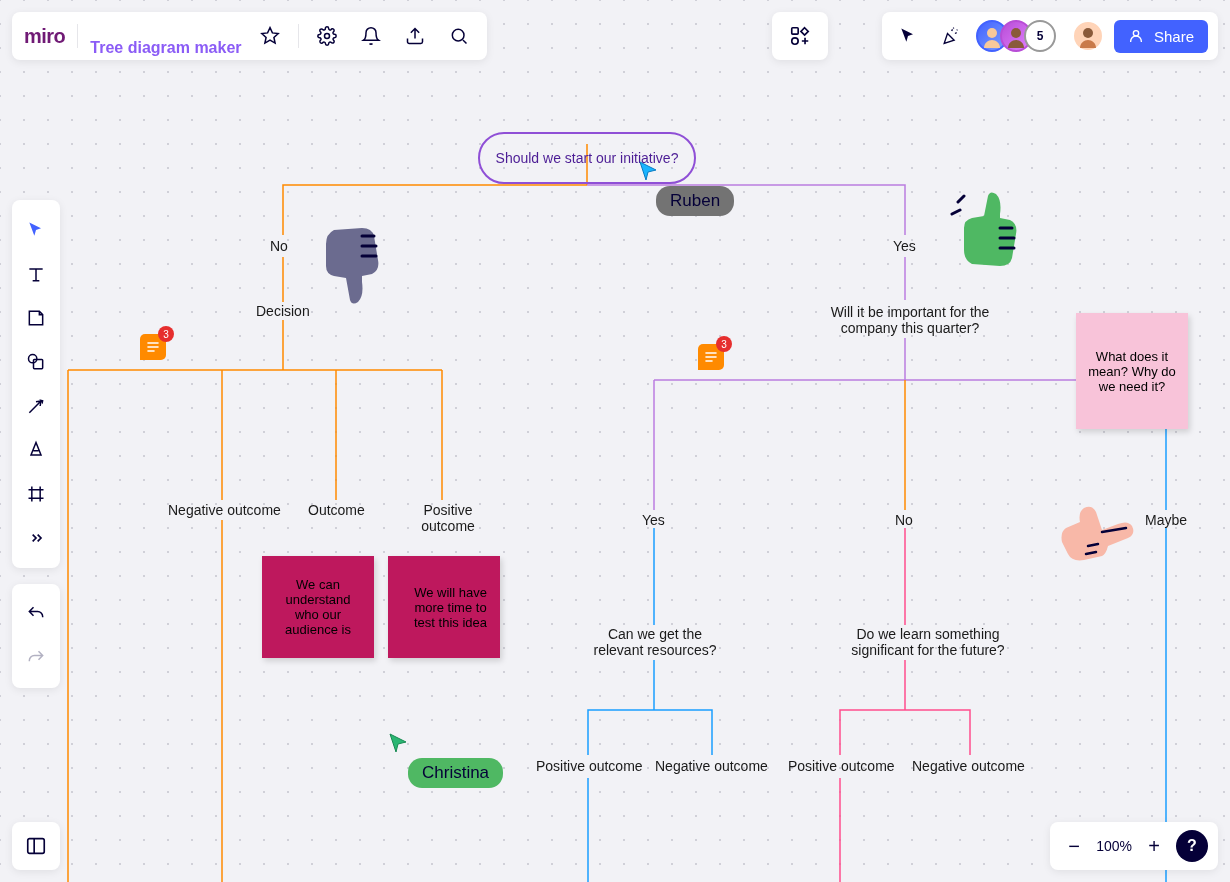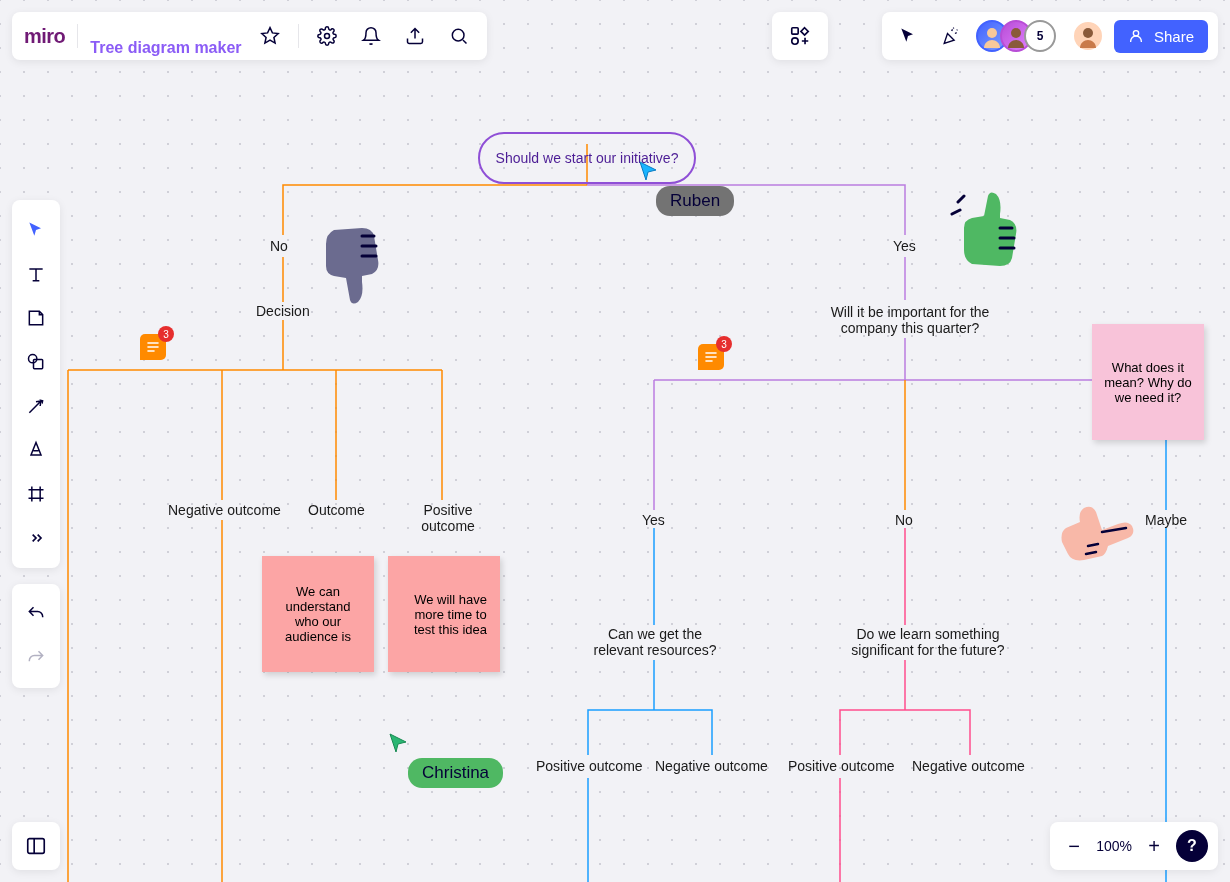--- a/index.html
+++ b/index.html
@@ -123,21 +123,21 @@
   background: transparent;
   margin-top: 40px;
 }
 .sticky {
   position: absolute;
   padding: 14px 10px;
   font-size: 13px; text-align: center;
   box-shadow: 2px 3px 6px rgba(0,0,0,0.15);
   display: flex; align-items: center; justify-content: center;
 }
-.sticky-purple { background: #fca5a5; width: 112px; height: 116px; }
+.sticky-purple { background: #be185d; width: 112px; height: 102px; }
 .sticky-pink { background: #f8c3d9; width: 112px; height: 116px; }
 .cursor-tag {
   position: absolute;
   padding: 5px 14px; border-radius: 14px;
   font-size: 17px; font-weight: 500;
 }
 .cursor-ptr { position: absolute; }
 .comment-badge {
   position: absolute; width: 26px; height: 26px;
   background: #ff8a00; border-radius: 5px 5px 5px 0;
@@ -217,21 +217,21 @@
   <div class="node-text" style="left:655px;top:758px;">Negative outcome</div>
   <div class="node-text" style="left:788px;top:758px;">Positive outcome</div>
   <div class="node-text" style="left:912px;top:758px;">Negative outcome</div>
 
   <div class="sticky sticky-purple" style="left:262px;top:556px;">
     <span>We can understand who our audience is</span>
   </div>
   <div class="sticky sticky-purple" style="left:388px;top:556px;padding-left:23px;">
     <span>We will have more time to test this idea</span>
   </div>
-  <div class="sticky sticky-pink" style="left:1076px;top:324px;margin-left:16px;">
+  <div class="sticky sticky-pink" style="left:1076px;top:313px;">
     <span>What does it mean? Why do we need it?</span>
   </div>
 
   <div class="reaction" style="left:316px;top:222px;">
     <svg width="70" height="86" viewBox="0 0 70 86">
       <path d="M18 8 Q10 12 10 22 L10 44 Q10 52 18 54 L30 56 L34 78 Q36 84 42 80 Q48 74 46 60 L46 54 L56 52 Q64 48 62 38 L58 14 Q56 6 46 6 Z" fill="#6b6b8f"></path>
       <path d="M46 14 L58 14 M46 24 L60 24 M46 34 L60 34" stroke="#050038" stroke-width="3" fill="none" stroke-linecap="round"></path>
     </svg>
   </div>
   <div class="reaction" style="left:950px;top:192px;">

